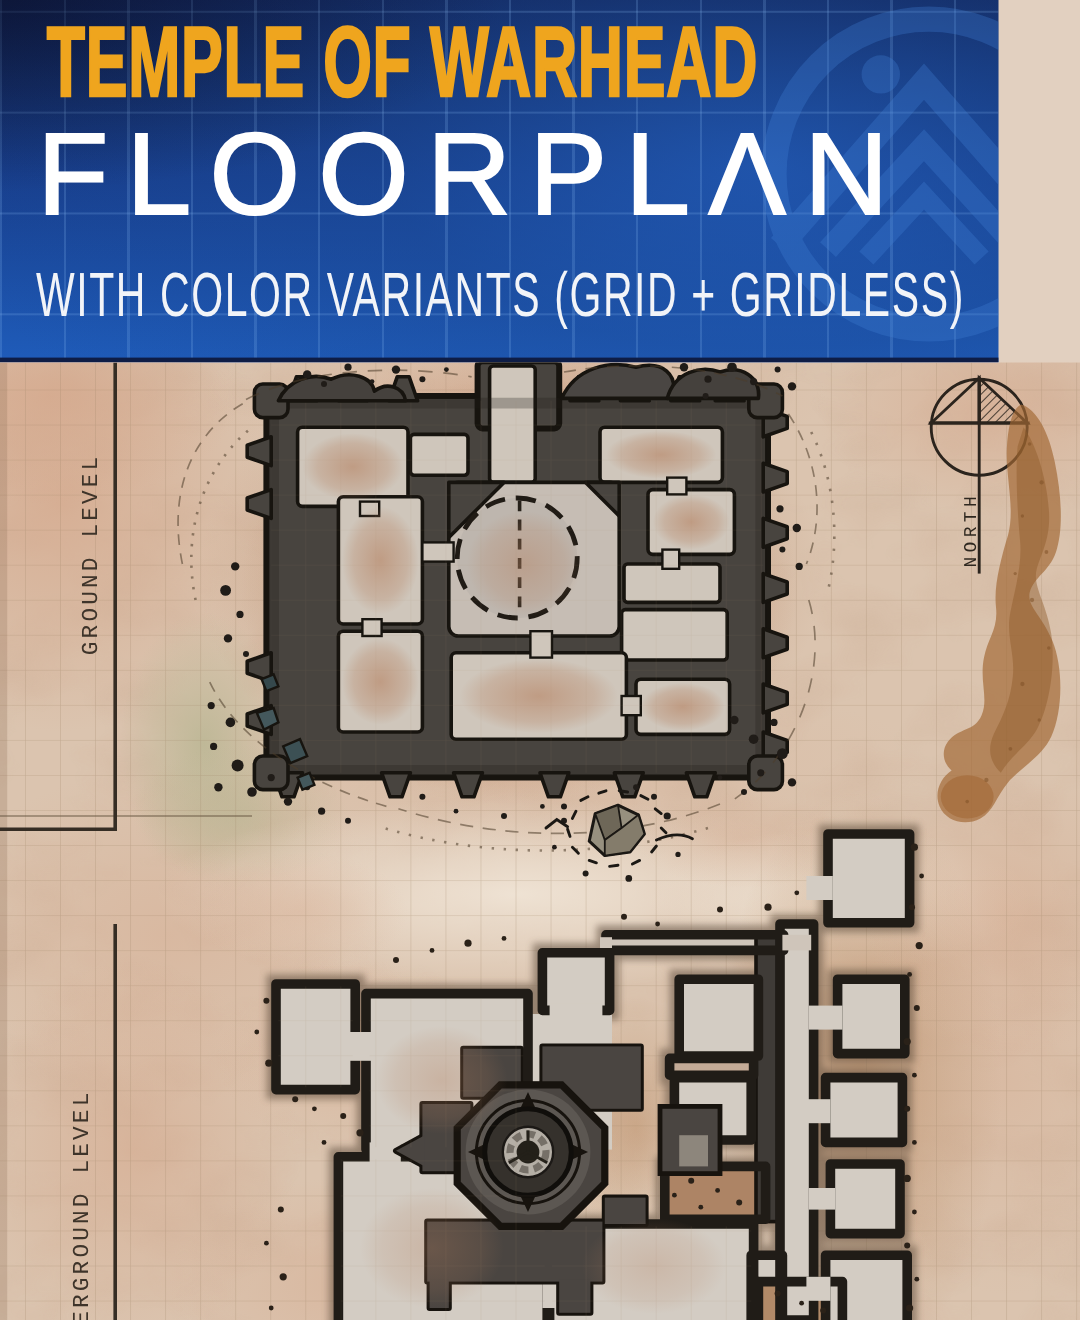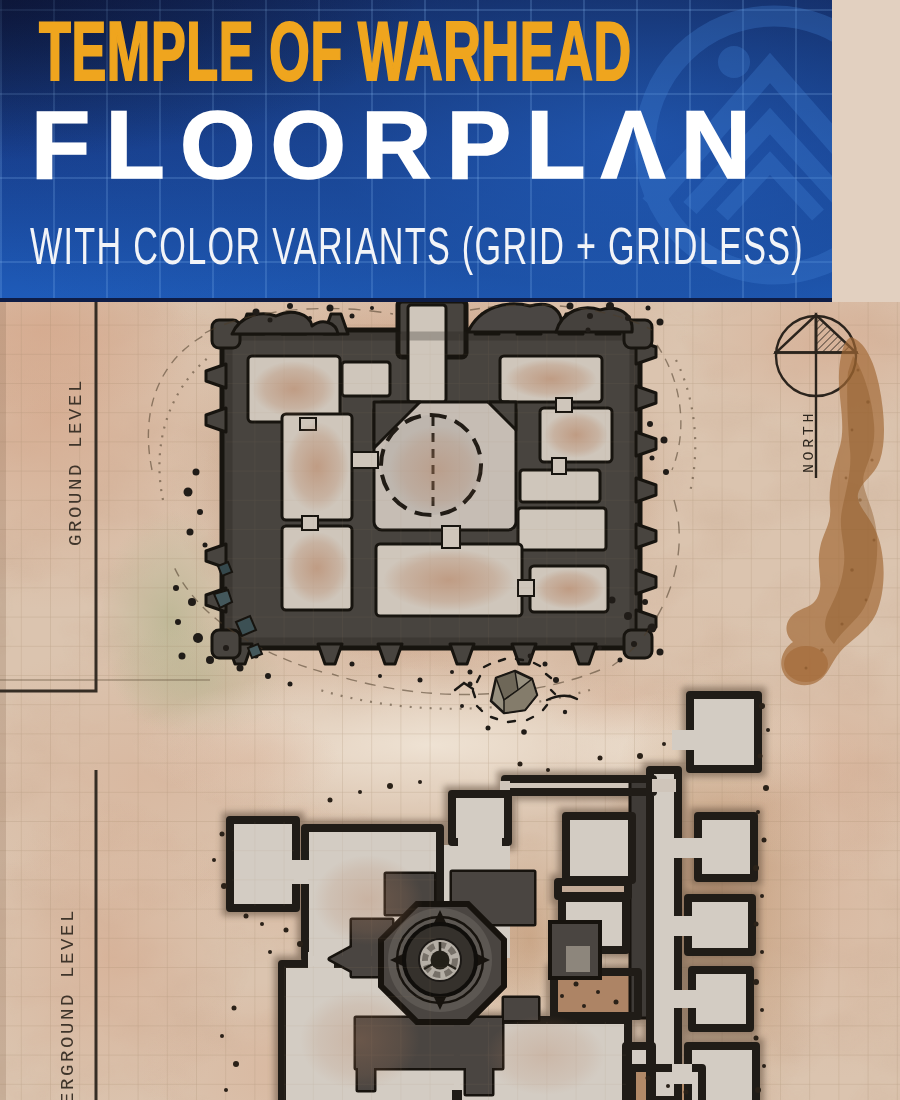--- a/index.html
+++ b/index.html
@@ -14,21 +14,21 @@
     background-image:
       repeating-linear-gradient(to right, rgba(140,190,245,0.20) 0 2px, transparent 2px 53px),
       repeating-linear-gradient(to bottom, rgba(140,190,245,0.20) 0 2px, transparent 2px 84px);
     background-position:0 0, 0 9px;
   }
   .bedge{position:absolute;left:0;top:298px;width:900px;height:4px;background:#0e1d46;}
   .bdark{position:absolute;left:0;top:0;width:420px;height:160px;
     background:radial-gradient(ellipse 420px 160px at 0% 0%, rgba(10,16,40,0.55) 0%, rgba(10,16,40,0) 100%);}
   .t1{position:absolute;left:39px;top:4px;color:#efa51e;-webkit-text-stroke:2.2px #efa51e;font-weight:bold;font-size:83px;
       white-space:nowrap;transform:scaleX(0.628);transform-origin:0 0;letter-spacing:1px;}
-  .t2{position:absolute;left:31px;top:89px;color:#ffffff;-webkit-text-stroke:1.6px #ffffff;font-weight:bold;font-size:97px;
+  .t2{position:absolute;left:31px;top:89px;color:#ffffff;-webkit-text-stroke:1.6px #ffffff;font-weight:normal;font-size:97px;
       white-space:nowrap;transform:scaleX(1.0);transform-origin:0 0;letter-spacing:15.2px;}
   .t3{position:absolute;left:30px;top:216px;color:#f2f4f8;font-weight:normal;font-size:52px;
       white-space:nowrap;transform:scaleX(0.657);transform-origin:0 0;letter-spacing:2px;}
   svg text{font-family:"Liberation Mono", monospace;}
 </style>
 </head>
 <body>
 
 <div class="banner">
 

